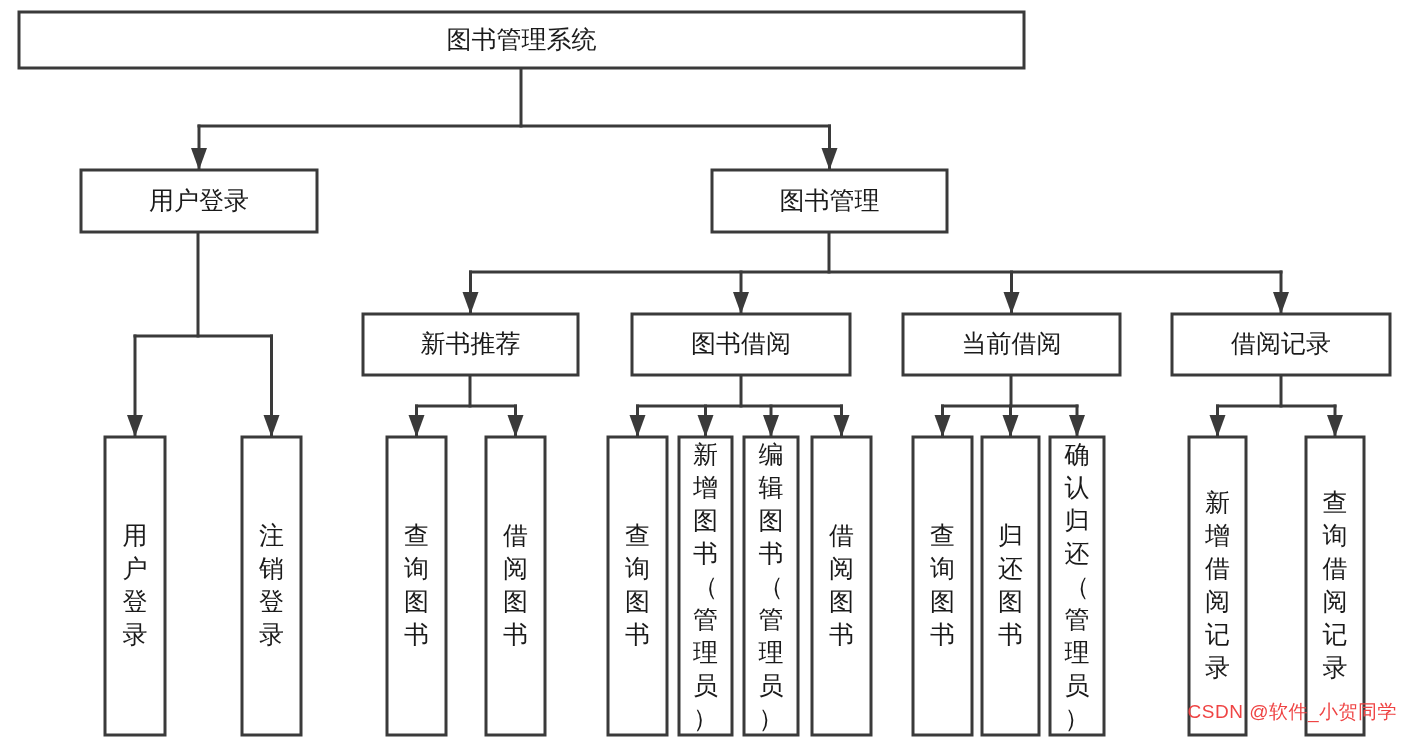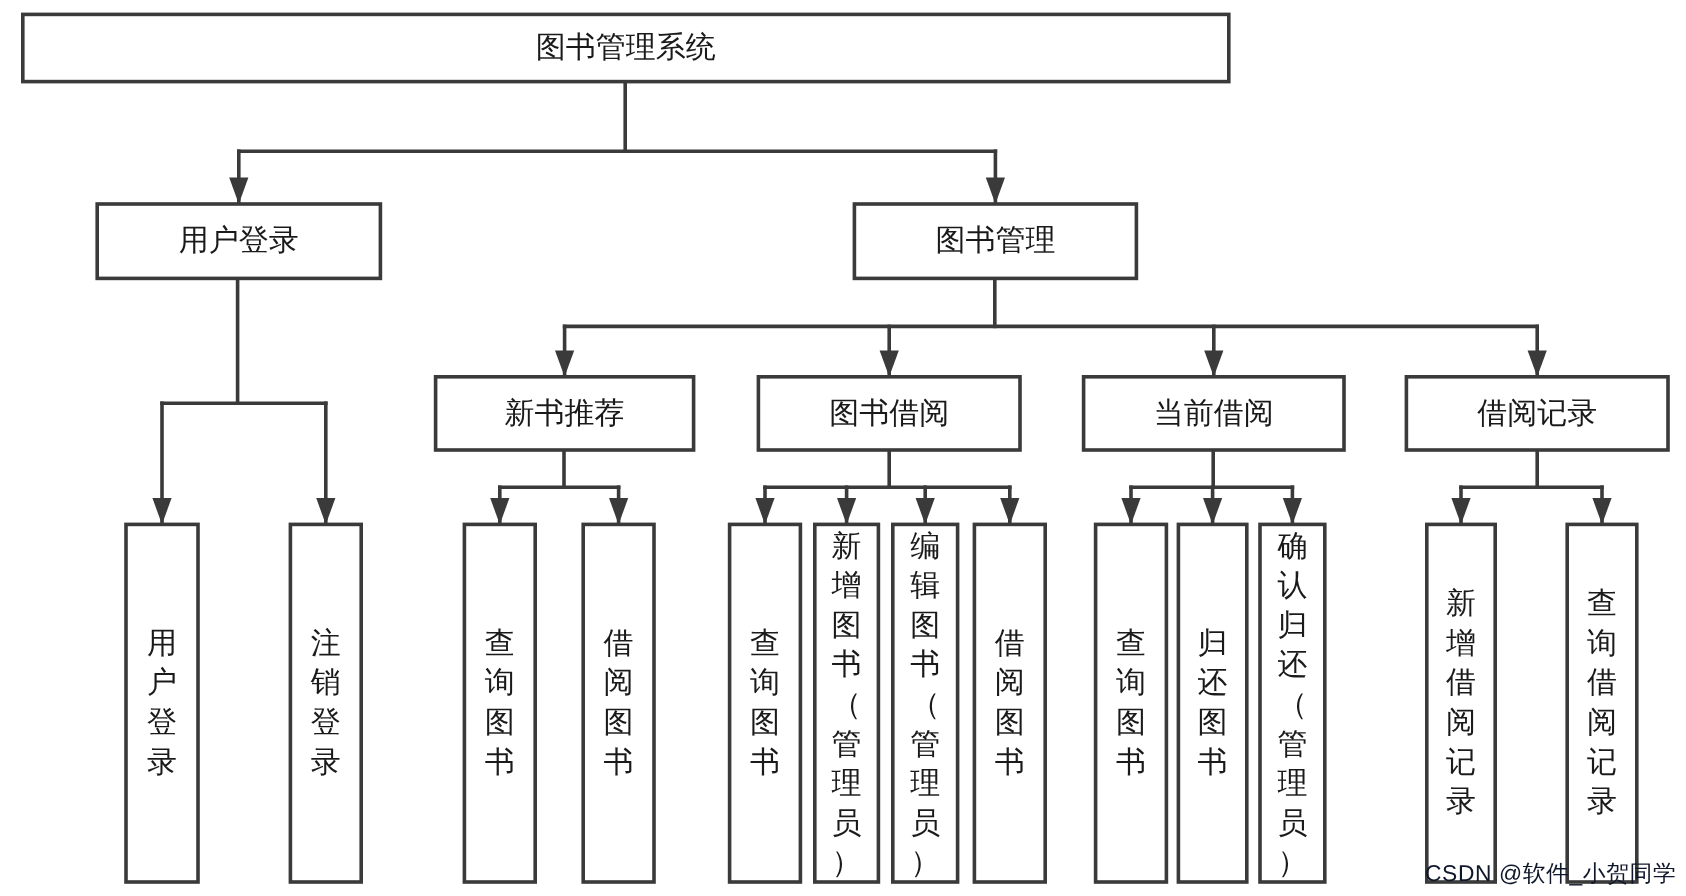--- a/index.html
+++ b/index.html
@@ -50,24 +50,24 @@
   }
   .node-label-v {
     font-family: "Liberation Sans", "DejaVu Sans", sans-serif;
     font-size: 25px;
     fill: #1a1a1a;
     text-anchor: middle;
   }
   .watermark-text {
     position: absolute;
     right: 8px;
-    bottom: 6px;
+    bottom: 22px;
     font-family: "Liberation Sans", "DejaVu Sans", sans-serif;
     font-size: 19px;
-    color: #0f172a;
+    color: #ef4444;
     letter-spacing: 0.5px;
     white-space: nowrap;
     user-select: none;
   }
 </style>
 </head>
 <body>
 
 <div id="diagram-root">
 

